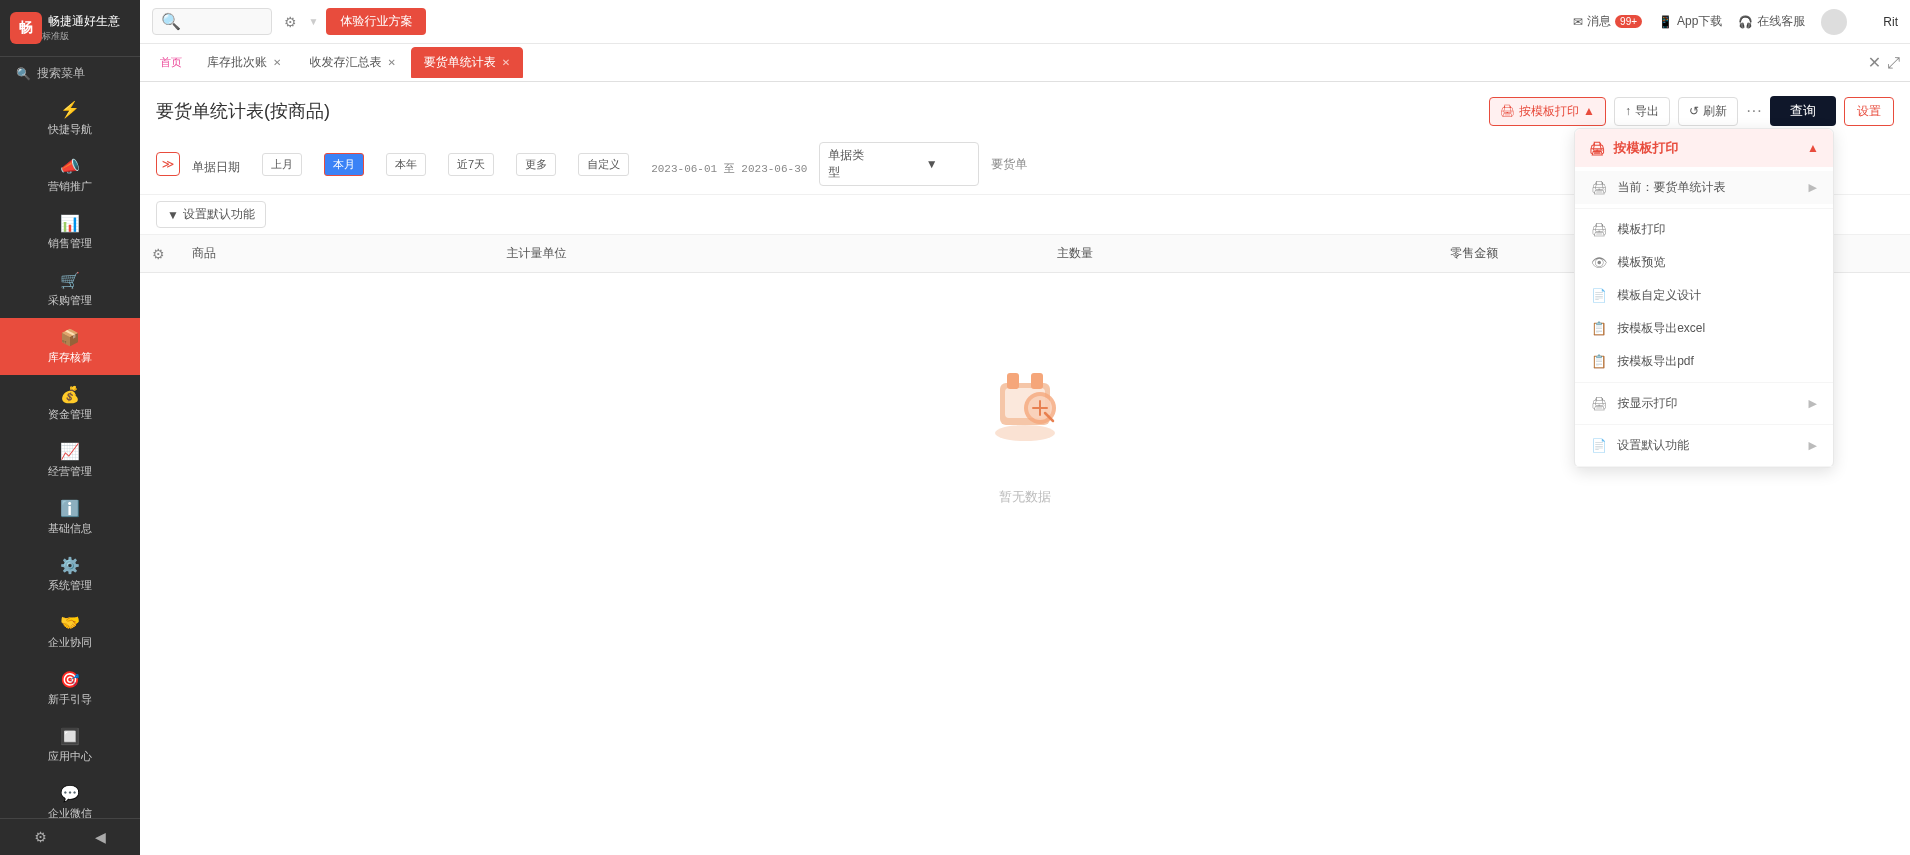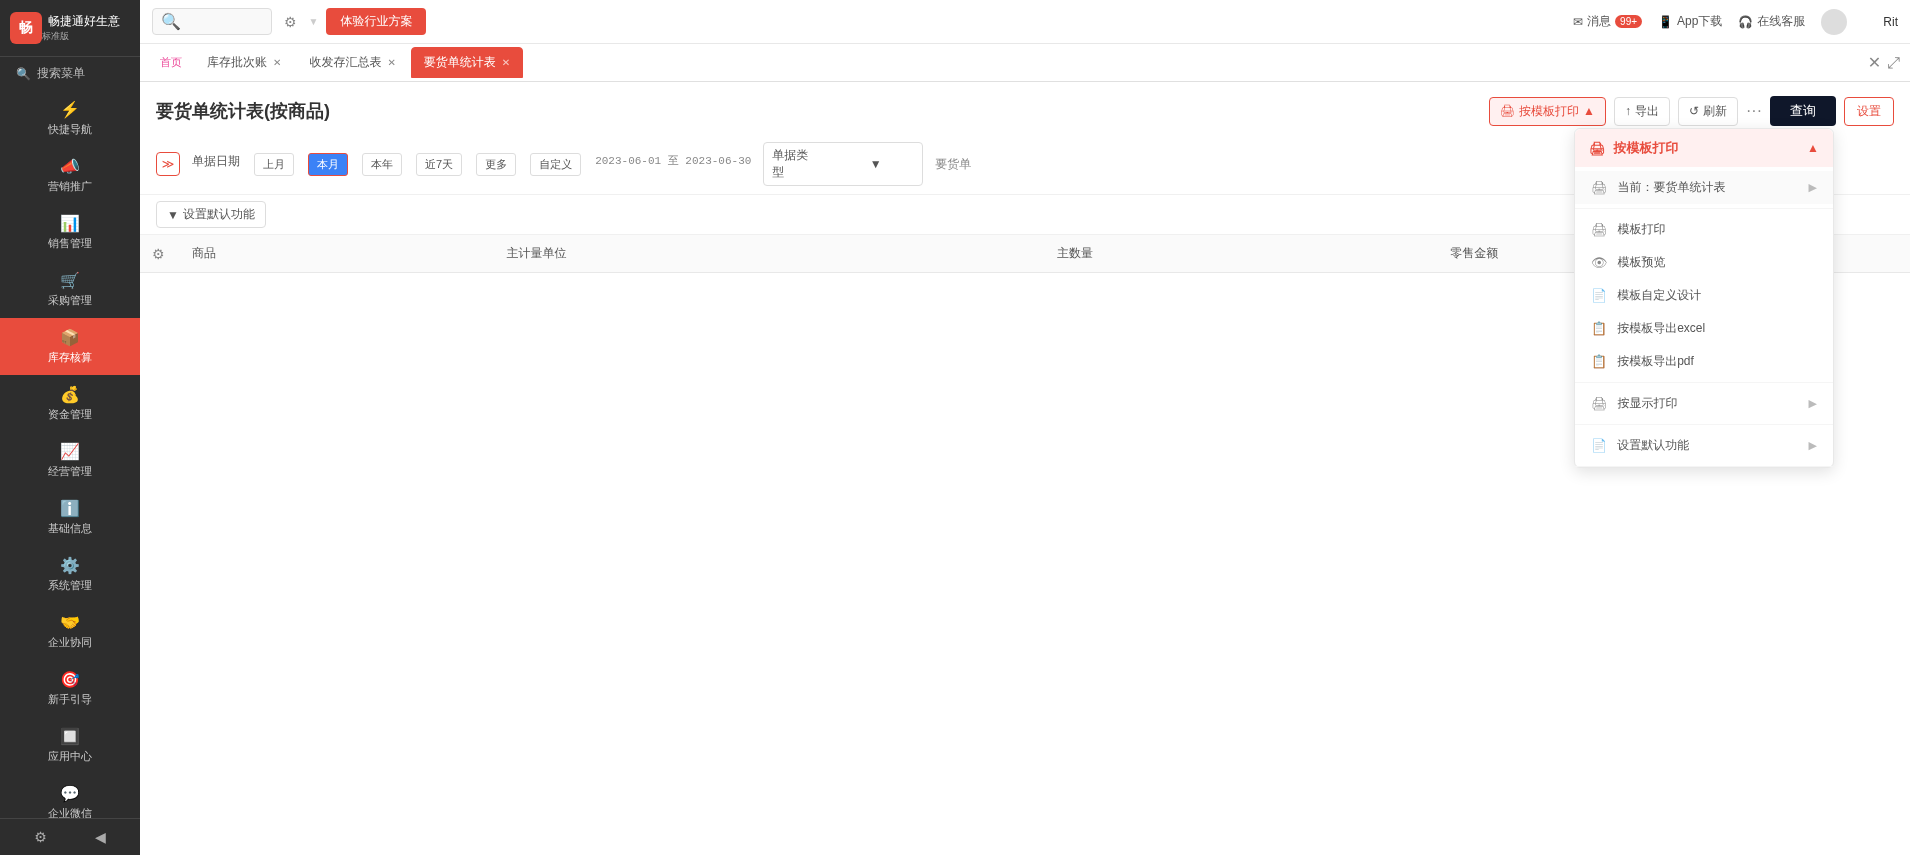--- a/index.html
+++ b/index.html
@@ -170,21 +170,21 @@
     }
 
     .page-header {
       padding: 14px 16px 8px 16px;
       display: flex;
       align-items: center;
       justify-content: space-between;
     }
     .page-title {
       font-size: 18px;
-      font-weight: bold;
+      font-weight: normal;
       color: #333;
     }
     .page-actions {
       display: flex; align-items: center; gap: 8px;
       position: relative;
     }
     .action-btn {
       display: flex; align-items: center; gap: 4px;
       padding: 5px 10px;
       border: 1px solid #ddd;
@@ -228,21 +228,21 @@
     }
     .filter-expand-icon {
       color: #e84c3d;
       width: 24px; height: 24px;
       border: 1px solid #e84c3d;
       border-radius: 4px;
       display: flex; align-items: center; justify-content: center;
       cursor: pointer; font-size: 12px;
     }
     .filter-group {
-      display: flex; align-items: flex-start; gap: 14px; font-size: 12px; color: #555;
+      display: flex; align-items: flex-end; gap: 22px; font-size: 12px; color: #555;
     }
     .date-btn {
       padding: 3px 8px;
       border: 1px solid #ddd;
       border-radius: 3px;
       background: #fff;
       font-size: 11px;
       cursor: pointer;
       color: #555;
     }
@@ -603,16 +603,33 @@
             <th>商品</th>
             <th>主计量单位</th>
             <th>主数量</th>
             <th>零售金额</th>
           </tr>
         </thead>
         <tbody>
         </tbody>
       </table>
 
+      <div class="empty-state">
+        <div class="empty-icon">
+          <svg width="100" height="100" viewBox="0 0 100 100" fill="none" xmlns="http://www.w3.org/2000/svg">
+            <ellipse cx="50" cy="80" rx="30" ry="8" fill="#f5c6a8" opacity="0.5"></ellipse>
+            <rect x="25" y="30" width="50" height="42" rx="6" fill="#f5c6a8"></rect>
+            <rect x="30" y="35" width="40" height="30" rx="4" fill="#fff" opacity="0.6"></rect>
+            <circle cx="65" cy="55" r="16" fill="#f5a67a" opacity="0.8"></circle>
+            <circle cx="65" cy="55" r="12" fill="#fff" opacity="0.4"></circle>
+            <line x1="58" y1="55" x2="72" y2="55" stroke="#e88050" stroke-width="2" stroke-linecap="round"></line>
+            <line x1="65" y1="48" x2="65" y2="62" stroke="#e88050" stroke-width="2" stroke-linecap="round"></line>
+            <line x1="70" y1="60" x2="78" y2="68" stroke="#e88050" stroke-width="2.5" stroke-linecap="round"></line>
+            <rect x="32" y="20" width="12" height="16" rx="3" fill="#f5a67a"></rect>
+            <rect x="56" y="20" width="12" height="16" rx="3" fill="#f5a67a"></rect>
+          </svg>
+        </div>
+        <div class="empty-text">暂无数据</div>
+      </div>
 
     </div>
   </div>
 </div>
 
 </body></html>

